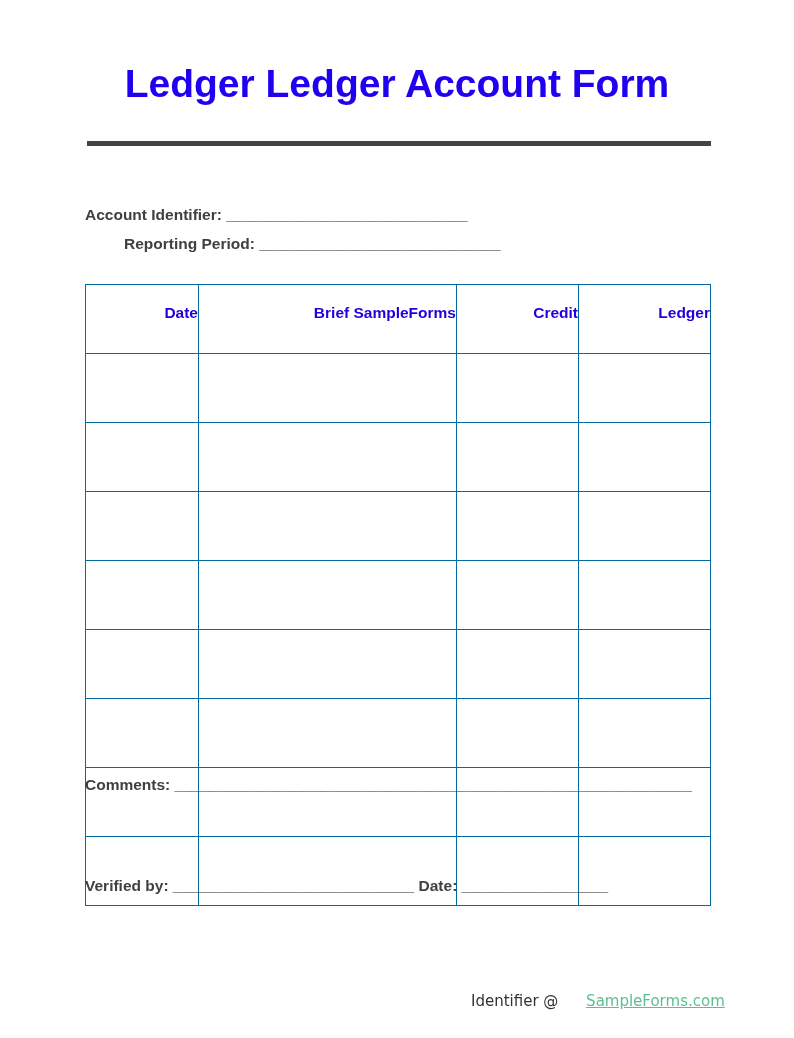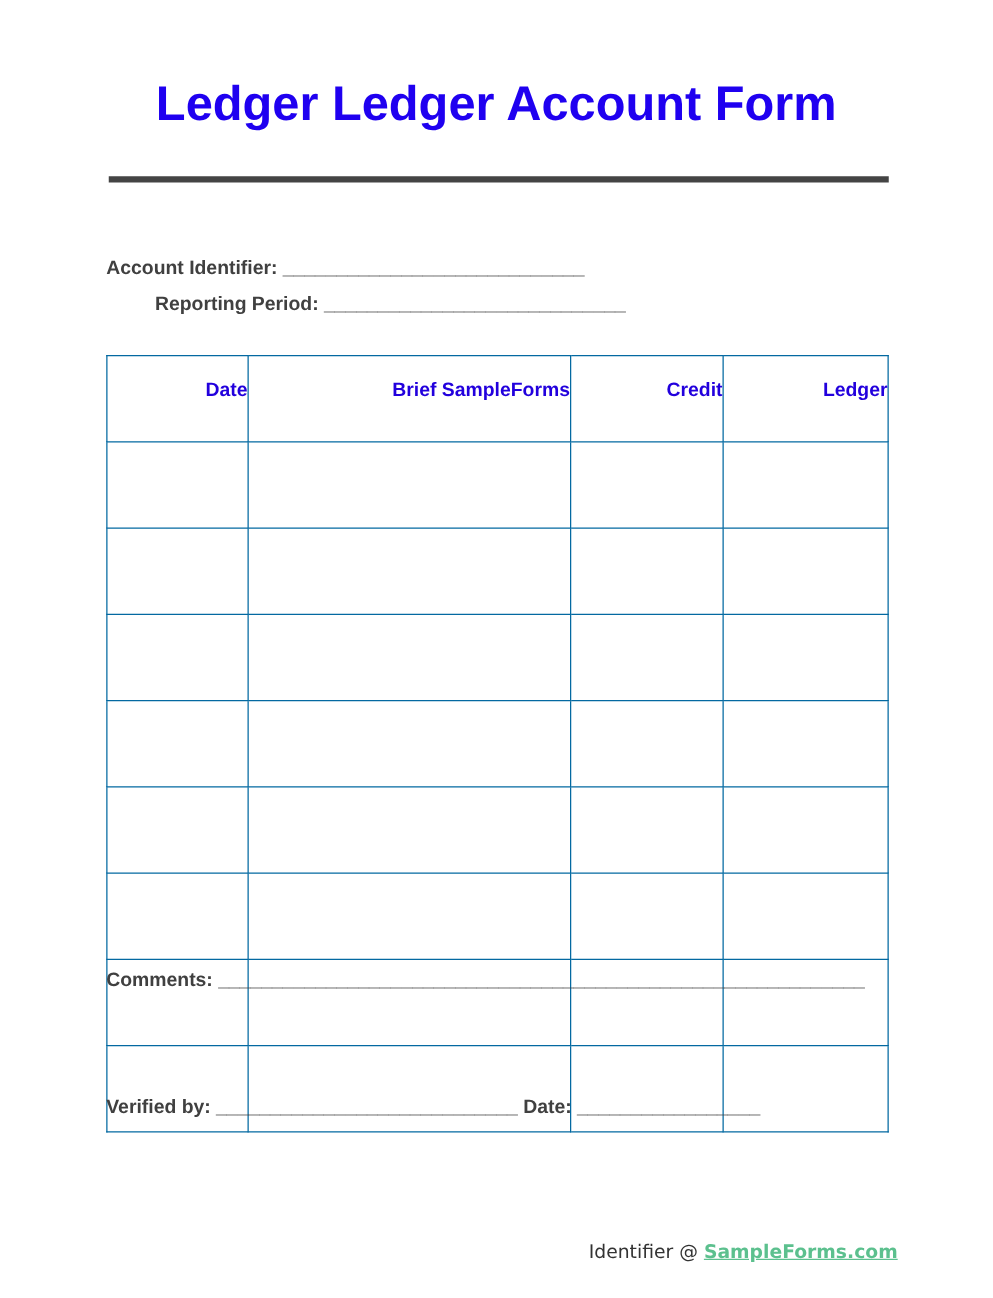--- a/index.html
+++ b/index.html
@@ -4,21 +4,21 @@
 <style>
   html, body { margin: 0; padding: 0; background: #ffffff; }
   body { width: 794px; height: 1038px; position: relative; overflow: hidden; font-family: "Liberation Sans", sans-serif; }
   .title { position: absolute; top: 62px; left: 0; width: 794px; text-align: center; font-size: 39px; font-weight: bold; color: #1f00f0; }
   .rule { position: absolute; top: 141px; left: 87px; width: 624px; height: 5px; background: #444444; }
   .field { position: absolute; left: 85px; font-size: 15.5px; font-weight: bold; color: #404040; white-space: pre; }
   table { position: absolute; top: 284px; left: 85px; width: 625px; border-collapse: collapse; table-layout: fixed; }
   td, th { border: 1px solid #0369a1; height: 56px; padding: 0 0 12px 6px; text-align: right; vertical-align: middle; }
   th { color: #2200dd; font-size: 15.5px; font-weight: bold; }
   .copyright { position: absolute; top: 992px; left: 471px; font-size: 15px; color: #333; font-family: "DejaVu Sans", sans-serif; }
-  .copyright a { color: #5cc08e; font-weight: bold; text-decoration: underline; }
+  .copyright a { color: #5cc08e; font-weight: normal; text-decoration: underline; margin-left: 23px; }
 </style>
 </head>
 <body>
 
 <div class="title">Ledger Ledger Account Form</div>
 <div class="rule"></div>
 
 <div class="field" style="top:206px;">Account Identifier: ____________________________</div>
 <div class="field" style="top:235px;margin-left:39px;">Reporting Period: ____________________________</div>
 

